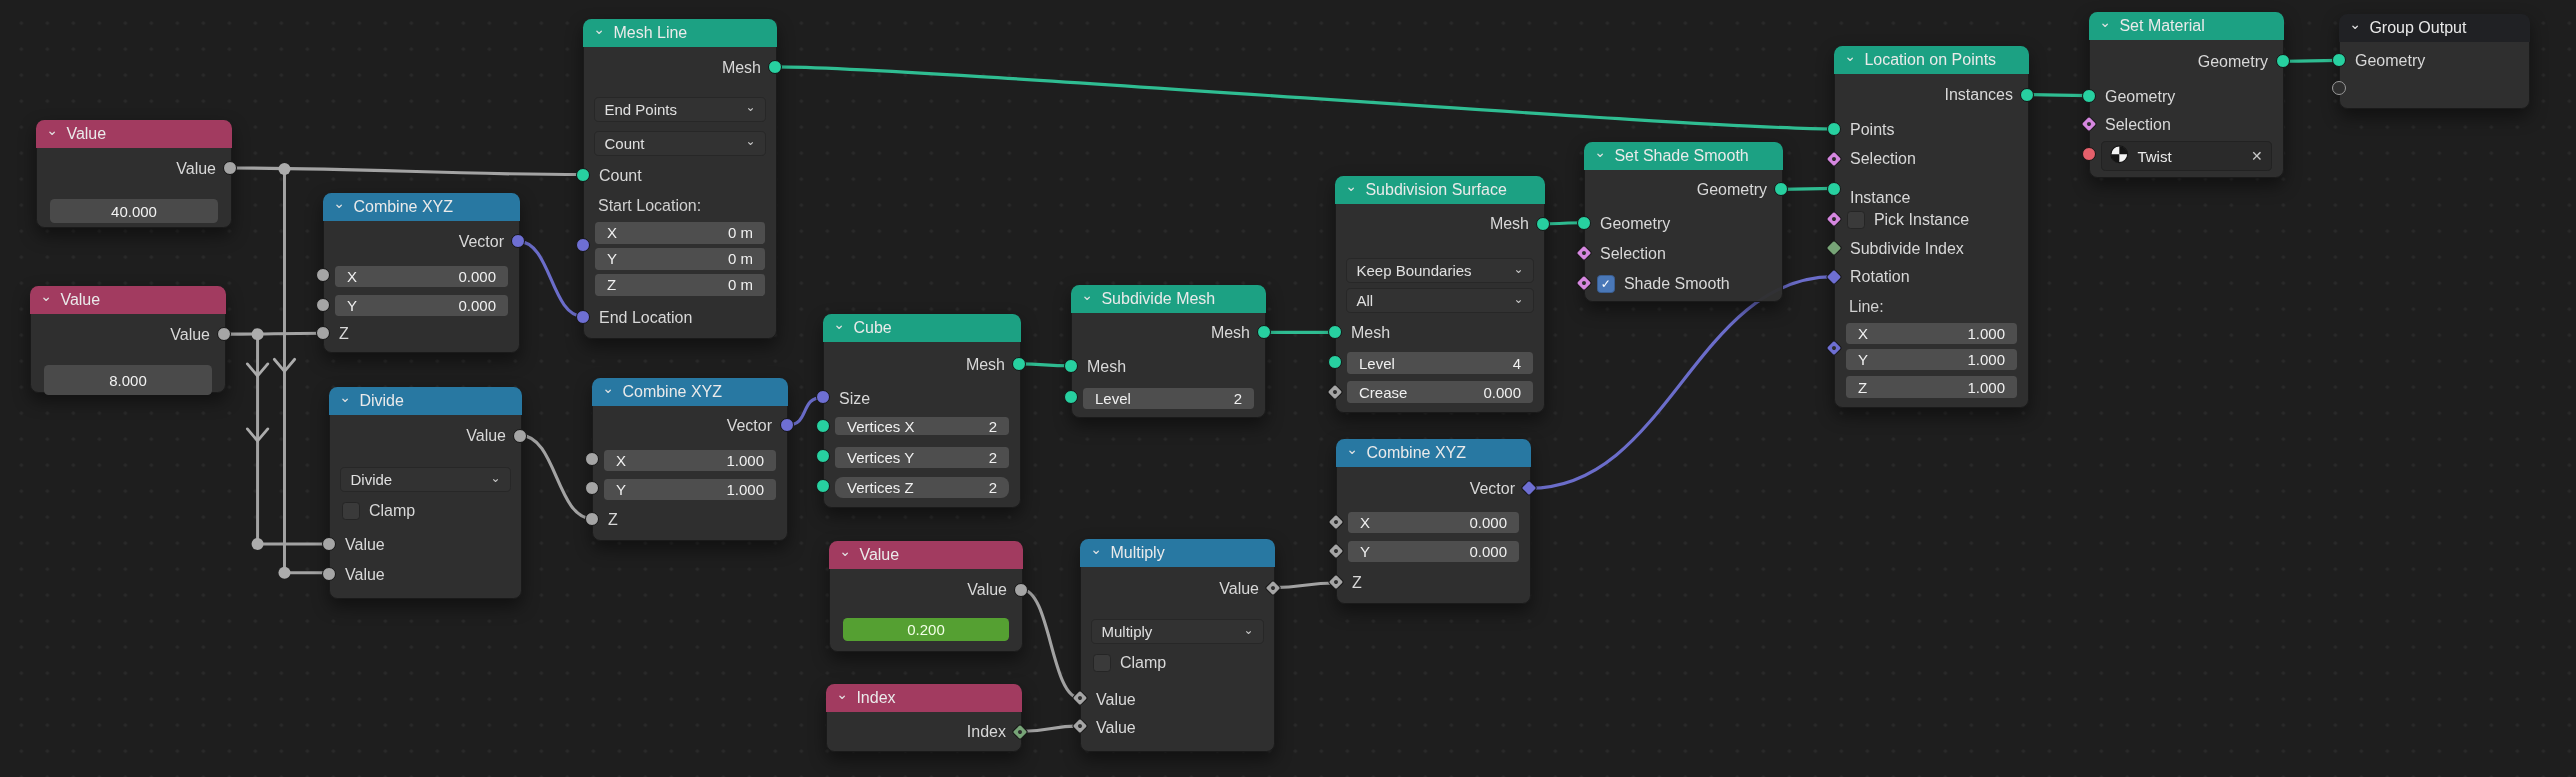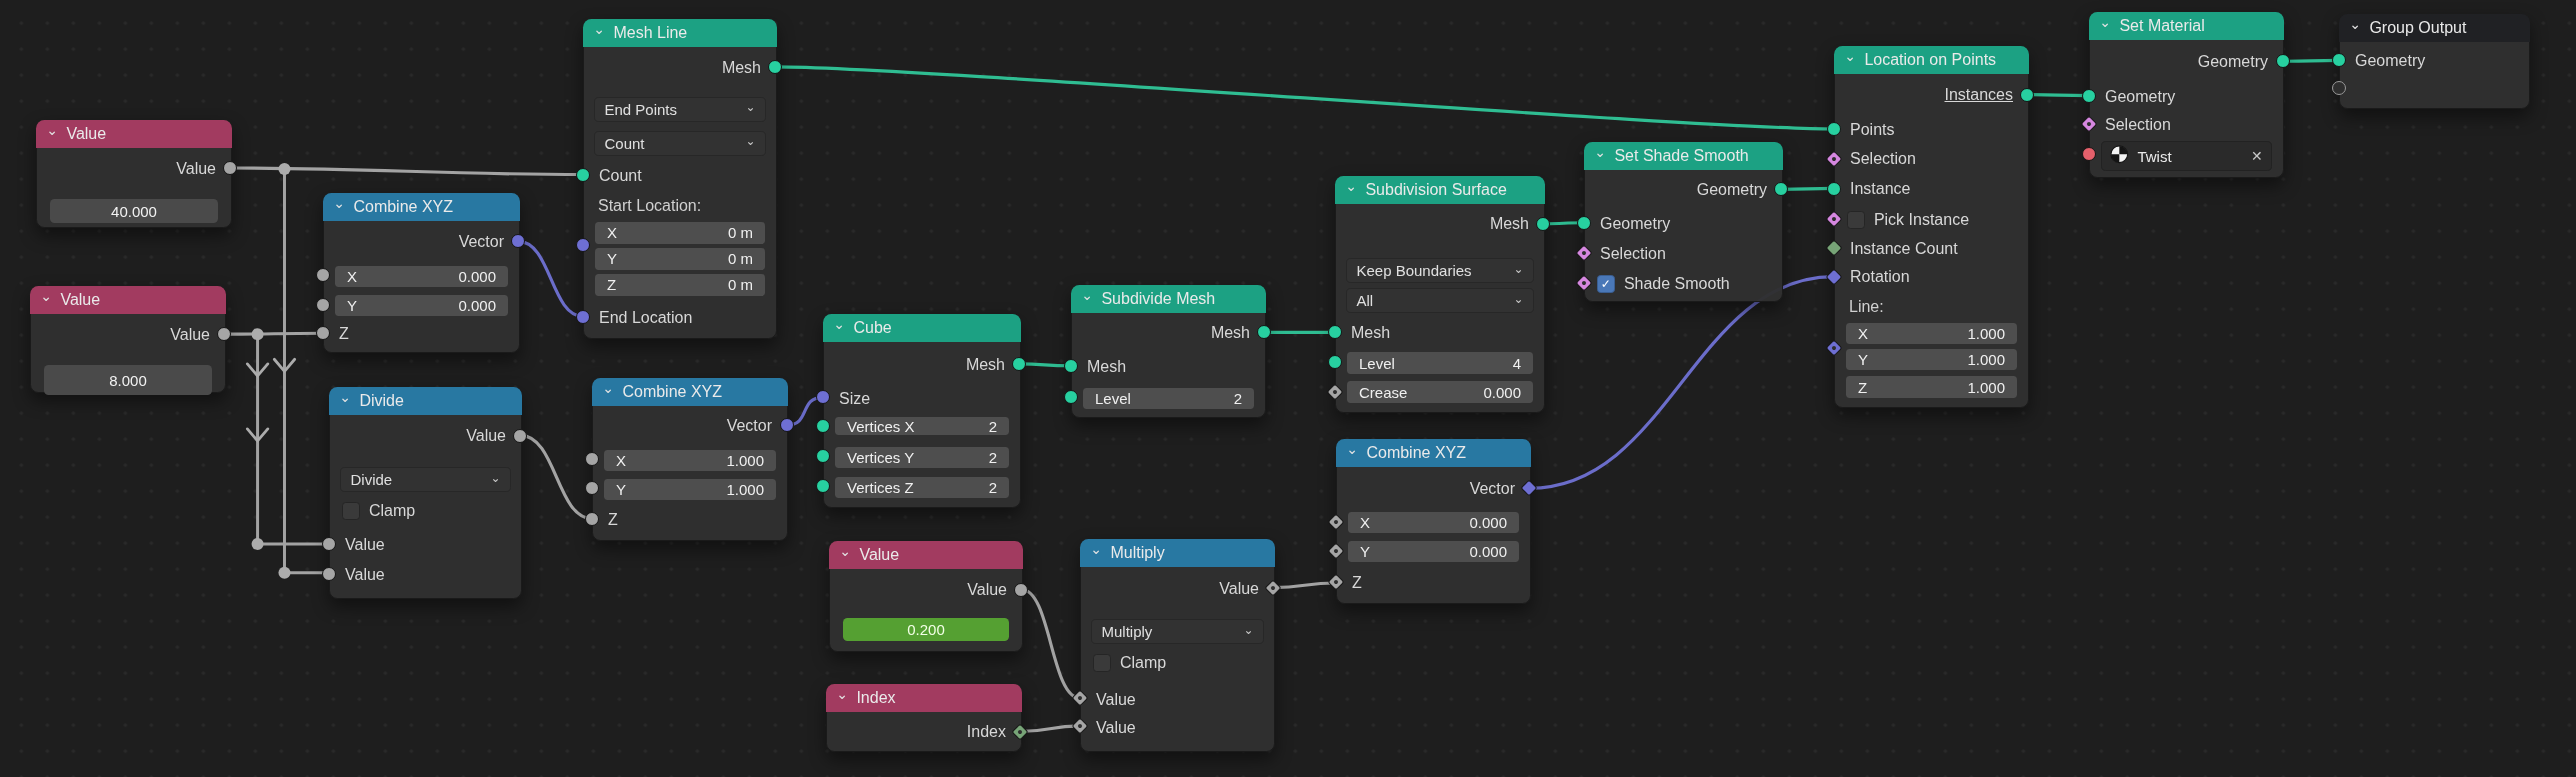--- a/index.html
+++ b/index.html
@@ -220,21 +220,21 @@
         <span>Size</span>
       </div>
       <div class="field" style="top: 102px; height: 18px;">
         <span class="flabel">Vertices X</span>
         <span class="fvalue">2</span>
       </div>
       <div class="field" style="top: 132px; height: 21.4px;">
         <span class="flabel">Vertices Y</span>
         <span class="fvalue">2</span>
       </div>
-      <div class="field" style="top: 162px; height: 21.4px;">
+      <div class="field" style="top: 162px; height: 21.4px; border-radius: 8px;">
         <span class="flabel">Vertices Z</span>
         <span class="fvalue">2</span>
       </div>
     </div>
     <div class="node" style="left: 1071px; top: 285px; width: 193px; height: 131px;">
       <div class="nhead" style="background: rgb(28, 161, 131);">
         <span class="hchev">⌄</span>
         <span>Subdivide Mesh</span>
       </div>
       <div class="row out" style="top: 34px; height: 26px;">
@@ -357,38 +357,38 @@
       <div class="cbrow" style="top: 130px; height: 22px;">
         <div class="cbox checked">✓</div>
         <span>Shade Smooth</span>
       </div>
     </div>
     <div class="node" style="left: 1834px; top: 46px; width: 193px; height: 360px;">
       <div class="nhead" style="background: rgb(28, 161, 131);">
         <span class="hchev">⌄</span>
         <span>Location on Points</span>
       </div>
-      <div class="row out" style="top: 35px; height: 26px; text-decoration: underline;">
+      <div class="row out" style="top: 35px; height: 26px;">
         <span>Instances</span>
       </div>
       <div class="row in" style="top: 70px; height: 26px;">
         <span>Points</span>
       </div>
       <div class="row in" style="top: 99px; height: 26px;">
         <span>Selection</span>
       </div>
-      <div class="row in" style="top: 129px; height: 26px;">
+      <div class="row in" style="top: 138px; height: 26px;">
         <span>Instance</span>
       </div>
       <div class="cbrow" style="top: 162px; height: 22px;">
         <div class="cbox"></div>
         <span>Pick Instance</span>
       </div>
       <div class="row in" style="top: 189px; height: 26px;">
-        <span>Instance Count</span>
+        <span>Subdivide Index</span>
       </div>
       <div class="row in" style="top: 217px; height: 26px;">
         <span>Rotation</span>
       </div>
       <div class="row heading" style="top: 247px; height: 26px;">
         <span>Line:</span>
       </div>
       <div class="field" style="top: 276px; height: 21.4px;">
         <span class="flabel">X</span>
         <span class="fvalue">1.000</span>

